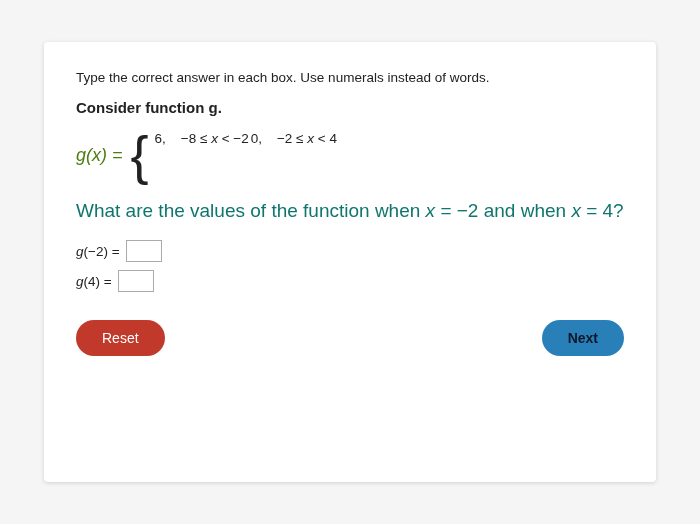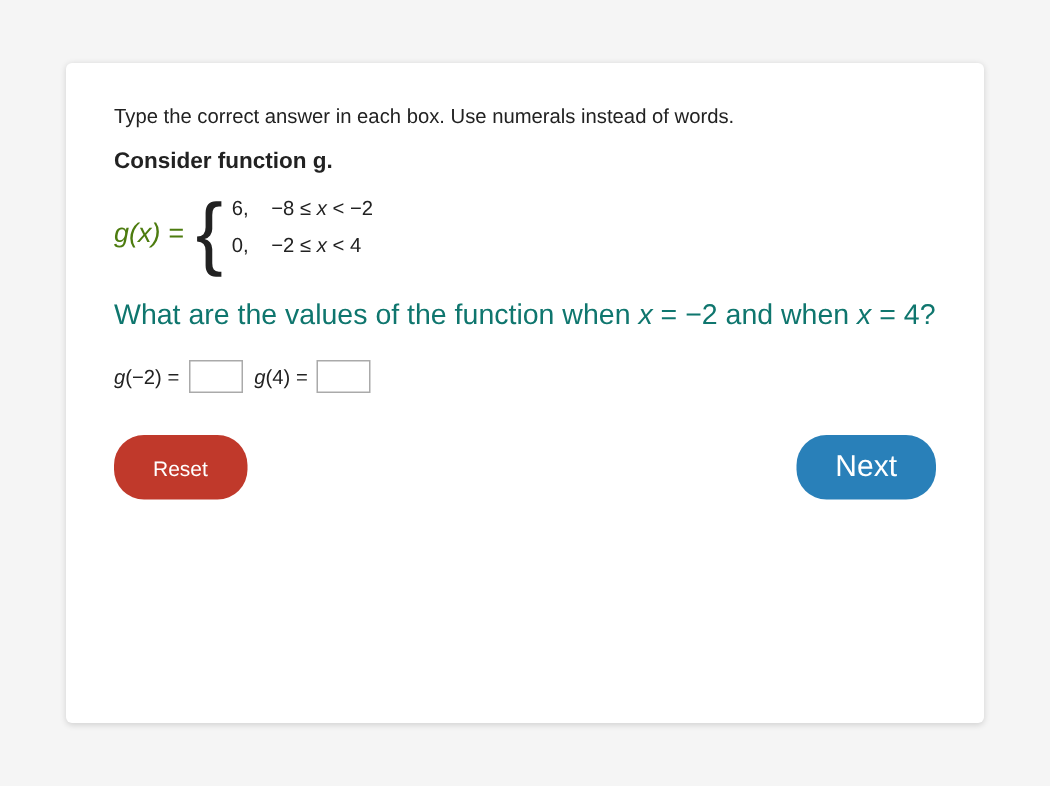--- a/index.html
+++ b/index.html
@@ -62,41 +62,40 @@
       line-height: 1;
       color: #222;
       font-weight: 100;
       margin-right: 6px;
       display: flex;
       align-items: center;
     }
 
     .cases {
       display: flex;
-      flex-direction: column;
-      justify-content: flex-start;
+      justify-content: space-between;
       gap: 2px;
     }
 
     .case-row {
       font-size: 13.5px;
       color: #222;
       line-height: 1.7;
       white-space: nowrap;
     }
 
     .question {
       font-size: 19px;
       color: #0f766e;
       margin-bottom: 18px;
     }
 
     .answer-section {
       display: flex;
-      flex-direction: row;
+      flex-direction: column;
       gap: 8px;
       margin-bottom: 28px;
     }
 
     .answer-row {
       display: flex;
       align-items: center;
       gap: 6px;
       font-size: 13.5px;
       color: #222;
@@ -123,27 +122,27 @@
       border: none;
       border-radius: 20px;
       padding: 10px 26px;
       font-size: 14px;
       cursor: pointer;
       font-weight: 500;
     }
 
     .btn-next {
       background: #2980b9;
-      color: #ffffff;
+      color: #0f172a;
       border: none;
       border-radius: 20px;
       padding: 10px 26px;
-      font-size: 20px;
+      font-size: 14px;
       cursor: pointer;
-      font-weight: 400;
+      font-weight: 700;
     }
 
     .italic { font-style: italic; }
   </style>
 </head>
 <body>
 
 <div class="card">
 
   <p class="instruction">Type the correct answer in each box. Use numerals instead of words.</p>

